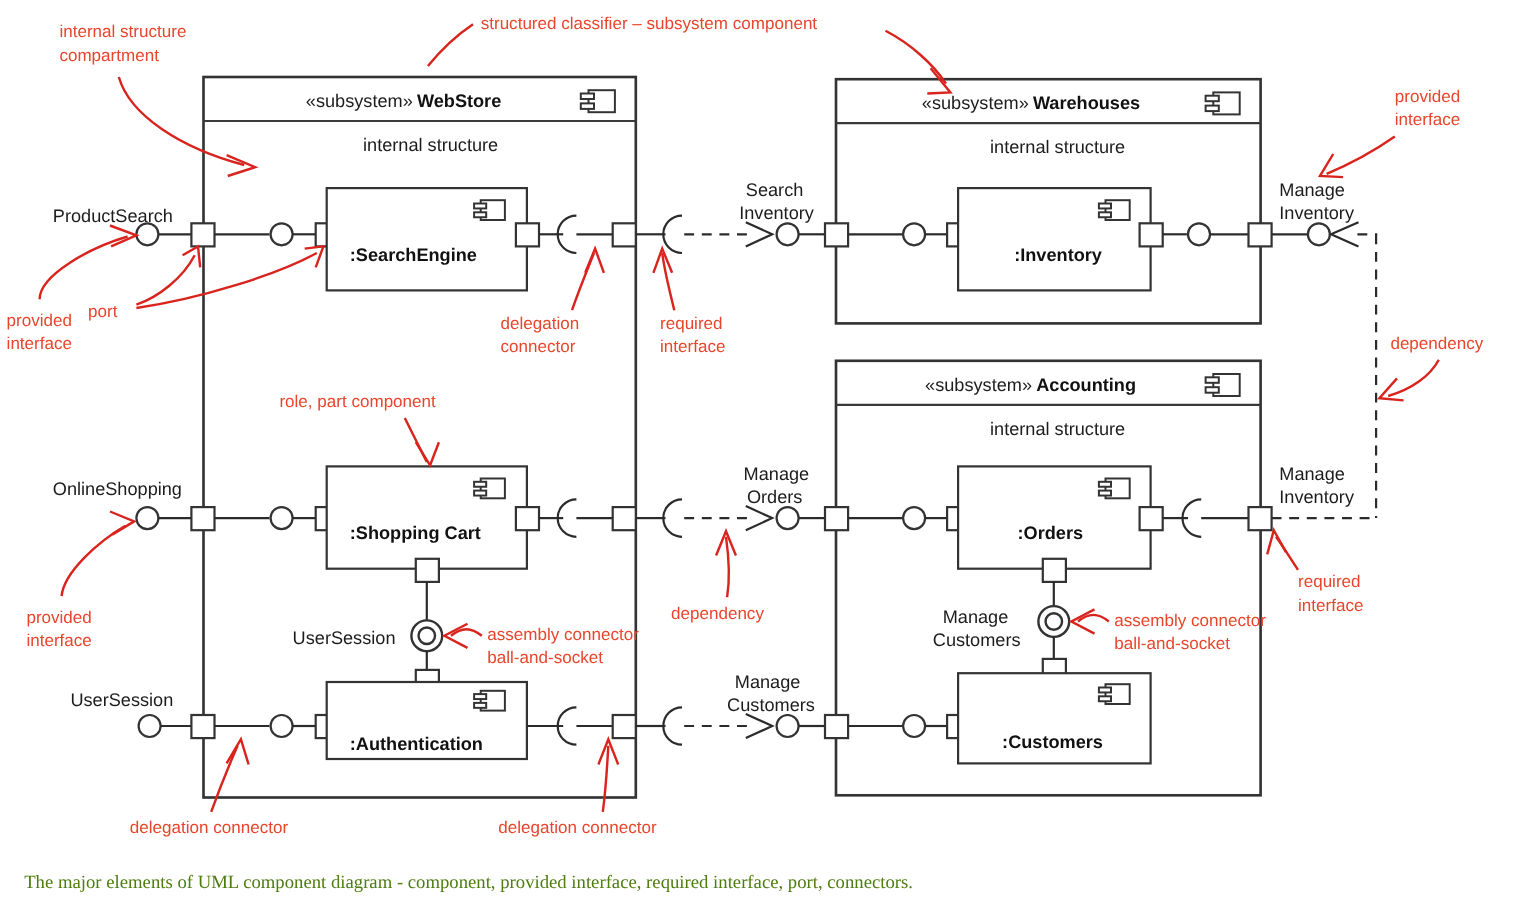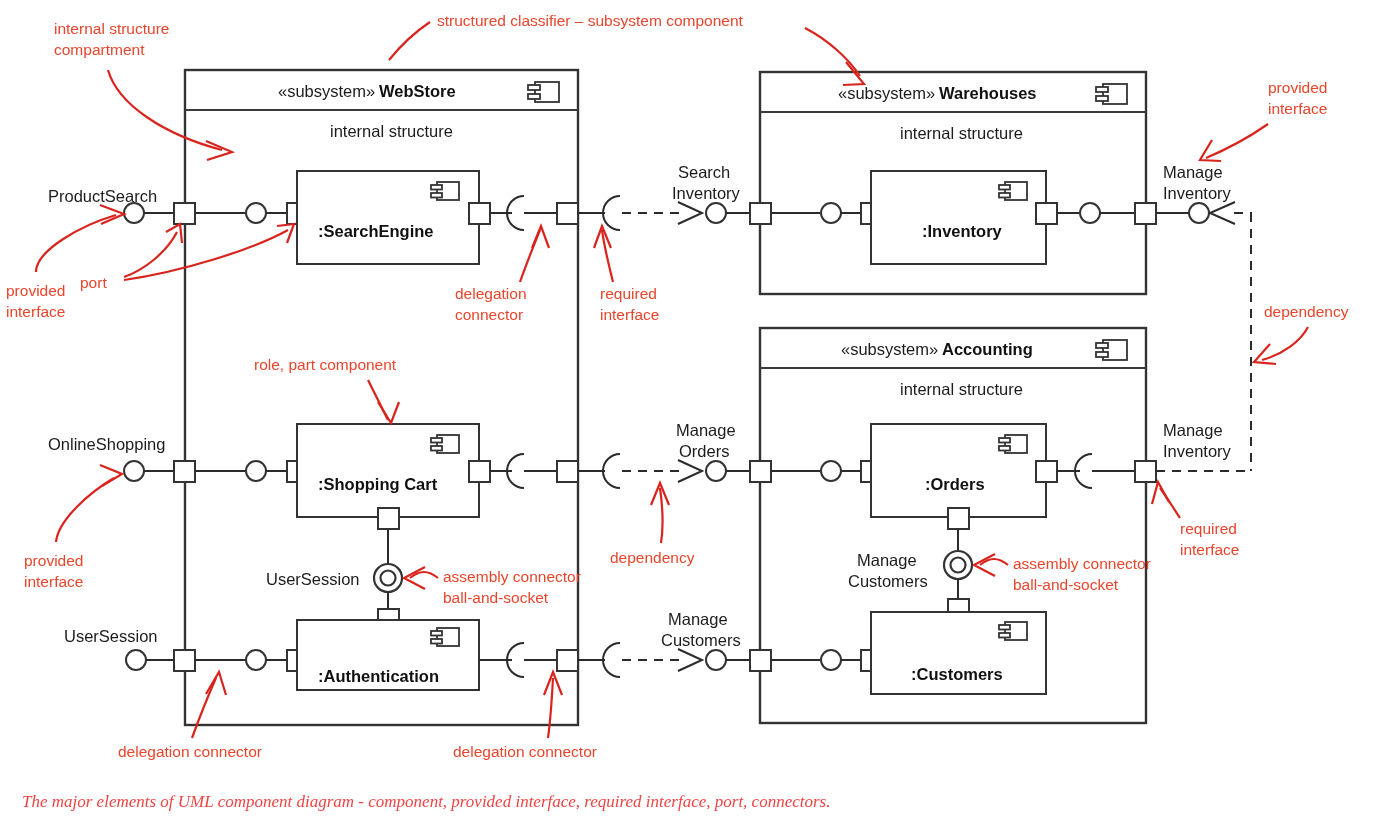--- a/index.html
+++ b/index.html
@@ -1,20 +1,20 @@
 <!DOCTYPE html>
 <html><head>
 <meta charset="utf-8">
 <style>
   html,body{margin:0;padding:0;background:#ffffff;}
   body{width:1400px;height:830px;font-family:"Liberation Sans",sans-serif;}
   #stage{position:relative;width:1400px;height:830px;overflow:hidden;}
   svg#diagram{position:absolute;left:0;top:0;width:1400px;height:830px;}
   .cap{position:absolute;left:22px;top:792px;font-family:"Liberation Serif",serif;
-       font-style:italic;font-size:17px;color:#ef4444;white-space:nowrap;}
+       font-size:17px;color:#4d7c0f;white-space:nowrap;}
   text{font-family:"Liberation Sans",sans-serif;}
   .lbl{font-size:16.5px;fill:#1c1c1c;}
   .lbl-b{font-size:16.5px;fill:#111;font-weight:bold;}
   .sub{font-size:16.5px;fill:#1c1c1c;}
   .ann{font-size:15.5px;fill:#e8452c;}
   .blk2{stroke:#333;fill:#fff;}
   .conn{stroke:#2b2b2b;fill:none;stroke-width:2;}
   .dash{stroke:#2b2b2b;fill:none;stroke-width:2;stroke-dasharray:9 7;}
   .redline{stroke:#d9231d;fill:none;stroke-width:2.2;}
 </style>

